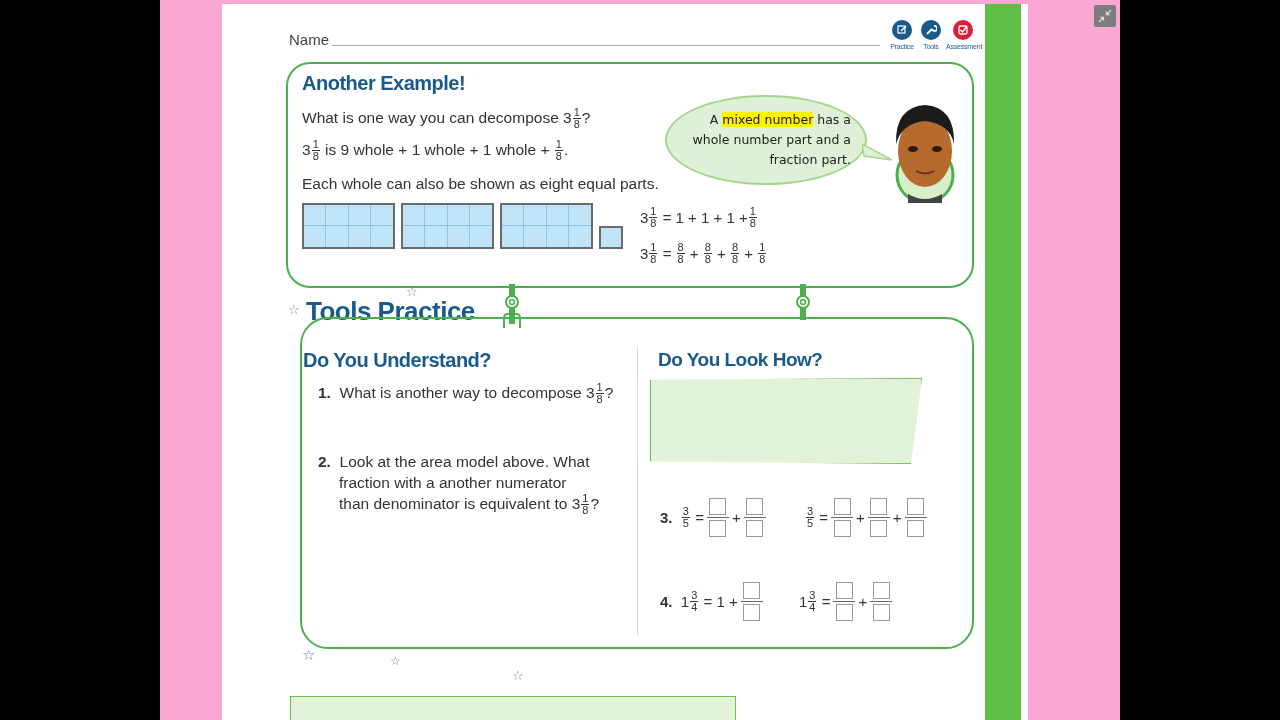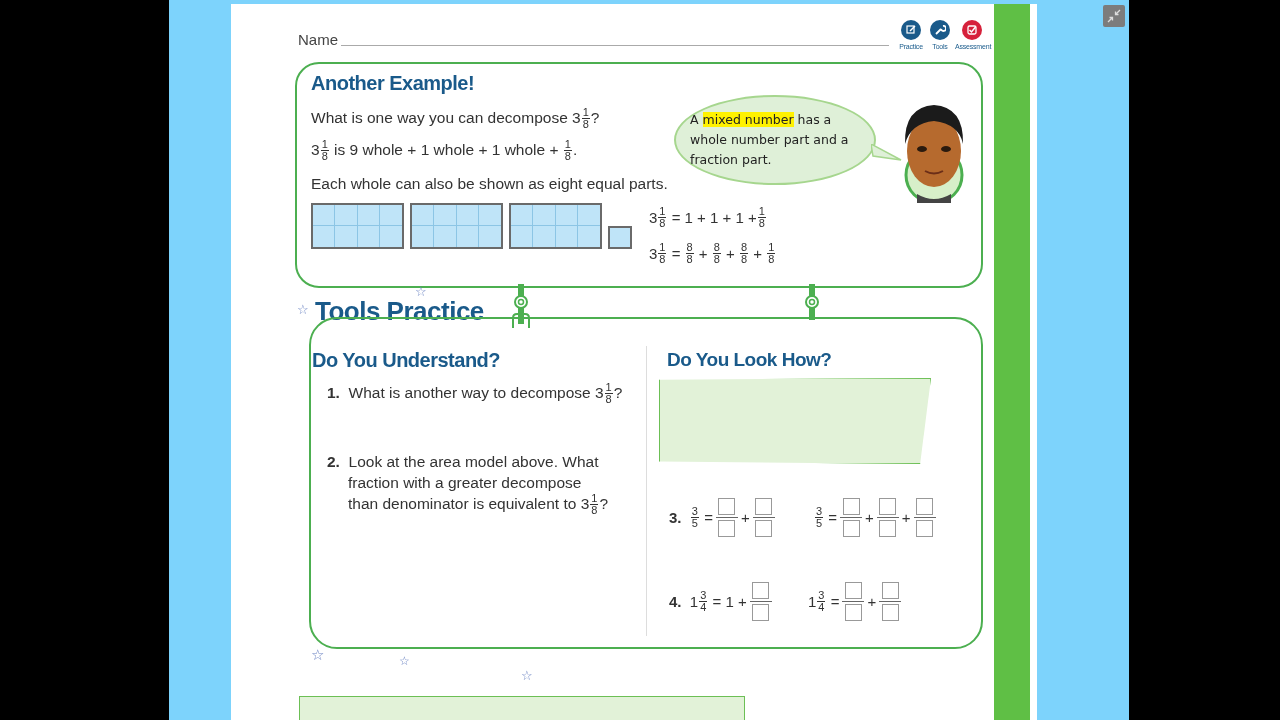--- a/index.html
+++ b/index.html
@@ -1,38 +1,38 @@
 <!DOCTYPE html>
 <html><head>
 <meta charset="utf-8">
 <style>
 *{box-sizing:border-box;margin:0;padding:0}
 html,body{width:1280px;height:720px;overflow:hidden;background:#000;font-family:"Liberation Sans","DejaVu Sans",sans-serif}
-.viewer{position:absolute;left:169px;top:0;width:960px;height:720px;background:#7dd3fc}
+.viewer{position:absolute;left:160px;top:0;width:960px;height:720px;background:#f9a8d4}
 .page{position:absolute;left:62px;top:4px;width:806px;height:716px;background:#fff;overflow:hidden}
 .stripe{position:absolute;left:763px;top:0;width:36px;height:716px;background:#5fbf45}
 .collapse-btn{position:absolute;left:934px;top:5px;width:22px;height:22px;background:#7c7c7c;border-radius:2px;display:flex;align-items:center;justify-content:center}
 .abs{position:absolute}
 .name-label{left:67px;top:27px;font-size:15px;color:#444}
 .name-line{left:110px;top:41px;width:548px;height:1px;background:#aaa}
 .tool{position:absolute;top:16px;text-align:center;width:34px}
 .tool .c{width:20px;height:20px;border-radius:50%;margin:0 auto;display:flex;align-items:center;justify-content:center}
 .tool .l{font-size:7px;color:#1b5c8c;margin-top:3px;white-space:nowrap;letter-spacing:-0.2px}
 .box{position:absolute;border:2.5px solid #4caf50;border-radius:22px}
 .h-blue{color:#1a5a8a;font-weight:bold;font-family:"Liberation Sans Narrow","Liberation Sans",sans-serif;letter-spacing:-0.5px}
 .txt{font-size:15.5px;color:#333}
 .frac{display:inline-flex;flex-direction:column;align-items:center;vertical-align:middle;font-size:11px;line-height:11px;margin:0 1px}
 .frac .n{border-bottom:1px solid #333;padding:0 1px}
 .frac .d{padding:0 1px}
 .blank{display:inline-flex;flex-direction:column;align-items:center;vertical-align:middle;margin:0 3px}
 .blank .sq{width:17px;height:17px;border:1.5px solid #999;background:#fff}
 .blank .bar{width:22px;height:1px;background:#666;margin:2px 0}
 .model{position:absolute;top:199px;height:46px;border:2px solid #6a6a6a;background:#bfe4f8;display:grid;grid-template-columns:repeat(4,1fr);grid-template-rows:1fr 1fr}
 .model div{border-right:1px solid #8cc5e5;border-bottom:1px solid #8cc5e5}
-.bubble{position:absolute;left:443px;top:91px;width:202px;height:90px;border-radius:50%;background:#dff0d8;border:2px solid #a6d68e;display:flex;align-items:center;justify-content:center;text-align:left;font-family:"DejaVu Sans",sans-serif;font-size:12.5px;line-height:20px;color:#222}
+.bubble{position:absolute;left:443px;top:91px;width:202px;height:90px;border-radius:50%;background:#dff0d8;border:2px solid #a6d68e;display:flex;align-items:center;justify-content:center;text-align:right;font-family:"DejaVu Sans",sans-serif;font-size:12.5px;line-height:20px;color:#222}
 .hl{background:#fff200}
 .avatar{position:absolute;left:668px;top:95px;width:70px;height:104px}
 .callout{position:absolute;left:428px;top:374px;width:272px;height:86px;background:#e2f2d8;border:1.5px solid #6cbf55;clip-path:polygon(0 2%,100% 0,96% 100%,0 97%)}
 .callout-text{position:absolute;left:436px;top:390px;width:262px;font-size:15px;line-height:21px;color:#333}
 .num{font-weight:bold;color:#333}
 .eq{position:absolute;font-size:15px;color:#333;display:flex;align-items:center;white-space:nowrap}
 .star{position:absolute;color:#6e86c4;font-size:13px}
 </style>
 </head>
 <body>
@@ -198,21 +198,21 @@
 
     <div class="abs txt" style="left:96px;top:378px">
       <span class="num">1.</span>&nbsp;&nbsp;<span>What is another way to decompose 3</span><span class="frac">
           <span class="n">1</span>
           <span class="d">8</span>
         </span><span>?</span>
     </div>
 
     <div class="abs txt" style="left:96px;top:447px;line-height:21px">
       <div><span class="num">2.</span>&nbsp;&nbsp;<span>Look at the area model above. What</span></div>
-      <div style="padding-left:21px">fraction with a greater decompose</div>
+      <div style="padding-left:21px">fraction with a another numerator</div>
       <div style="padding-left:21px"><span>than denominator is equivalent to 3</span><span class="frac">
             <span class="n">1</span>
             <span class="d">8</span>
           </span><span>?</span></div>
     </div>
 
     <div class="callout"></div>
 
     <div class="eq" style="left:438px;top:494px">
       <span class="num">3.</span>&nbsp;&nbsp;<span class="frac">

